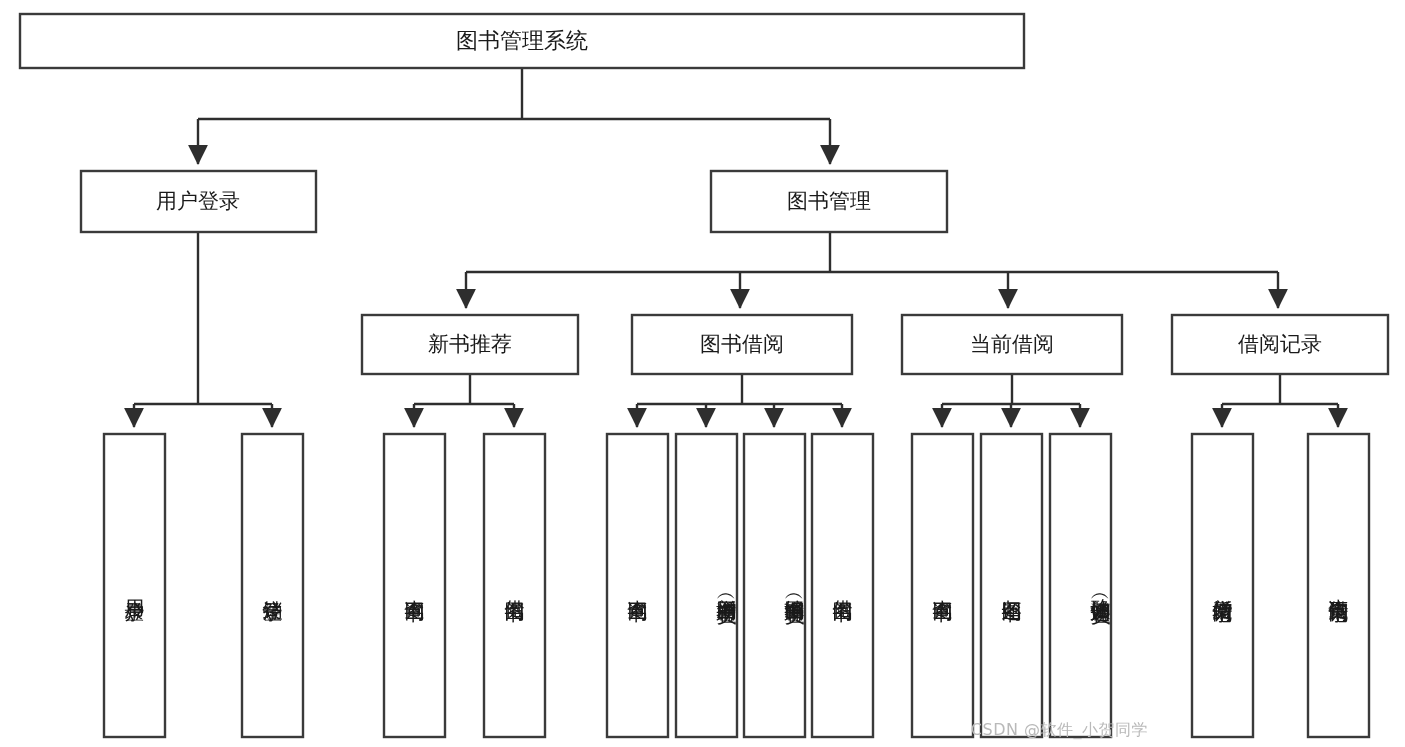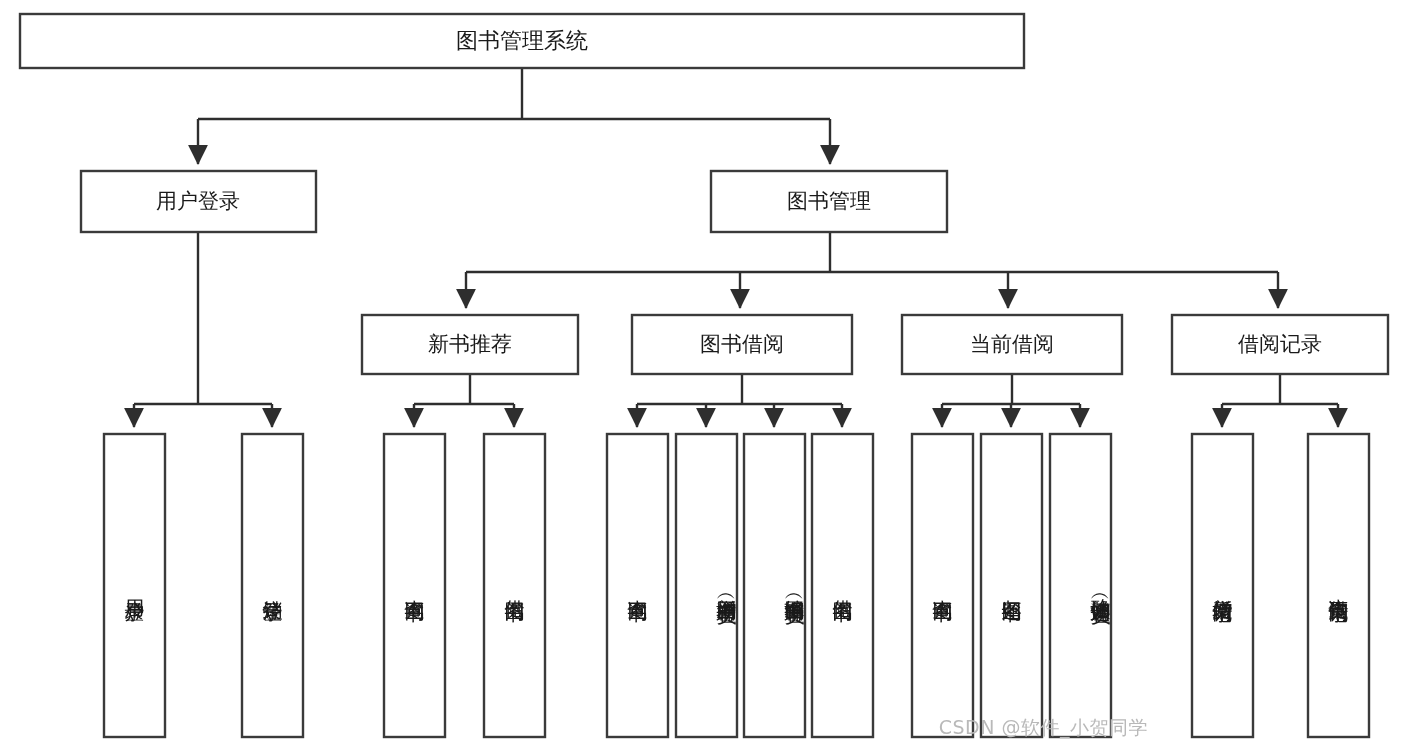--- a/index.html
+++ b/index.html
@@ -70,21 +70,21 @@
     pointer-events: none;
   }
   .leaf-label.centered {
     align-items: center;
   }
   .watermark {
     position: absolute;
     right: 12px;
     bottom: 6px;
     font-family: "DejaVu Sans", "Liberation Sans", sans-serif;
-    font-size: 19px;
+    font-size: 16px;
     color: #b9b9b9;
     letter-spacing: 0.5px;
     white-space: nowrap;
   }
 </style>
 </head>
 <body>
 
 <div id="diagram-root">
 

